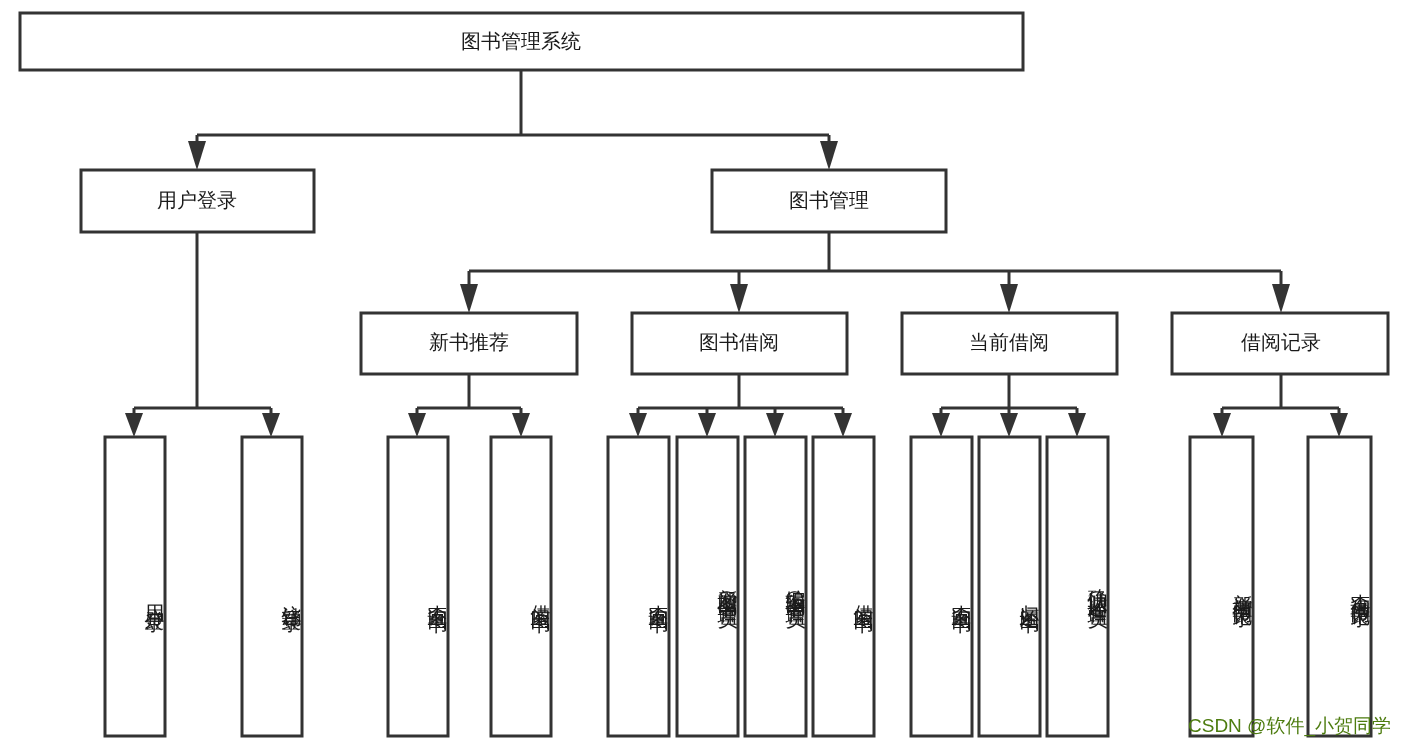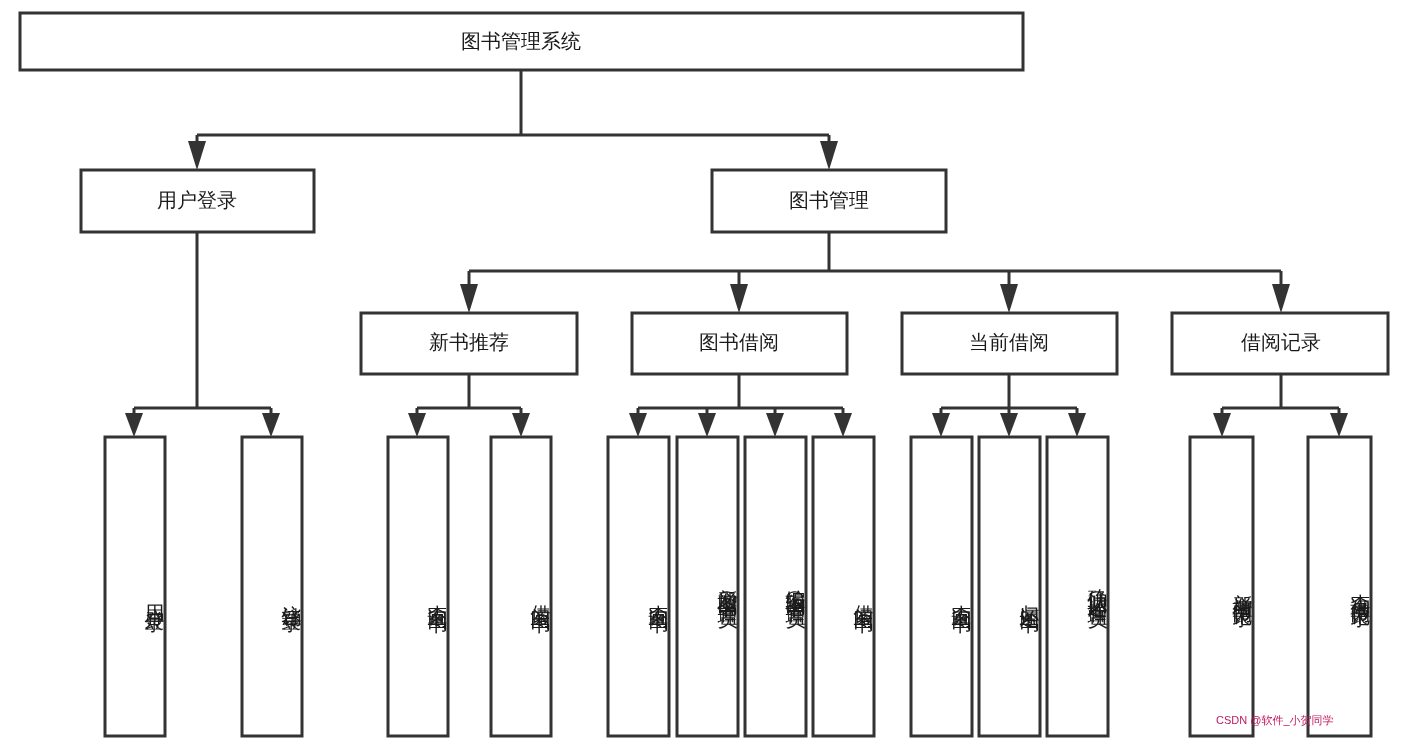--- a/index.html
+++ b/index.html
@@ -60,26 +60,25 @@
     line-height: 1;
     display: flex;
     align-items: flex-start;
     justify-content: center;
     pointer-events: none;
     overflow: hidden;
   }
   .watermark {
     position: absolute;
     font-family: "Liberation Sans", "DejaVu Sans", sans-serif;
-    font-size: 11px;
-    color: #be185d;
+    font-size: 19px;
+    color: #4d7c0f;
     left: 1188px;
     top: 713px;
     white-space: nowrap;
-    padding-left: 28px;
   }
 </style>
 </head>
 <body>
 
 <div id="diagram-root">
 
   <svg id="tree-svg" viewBox="0 0 1405 747">
 
     <g>

